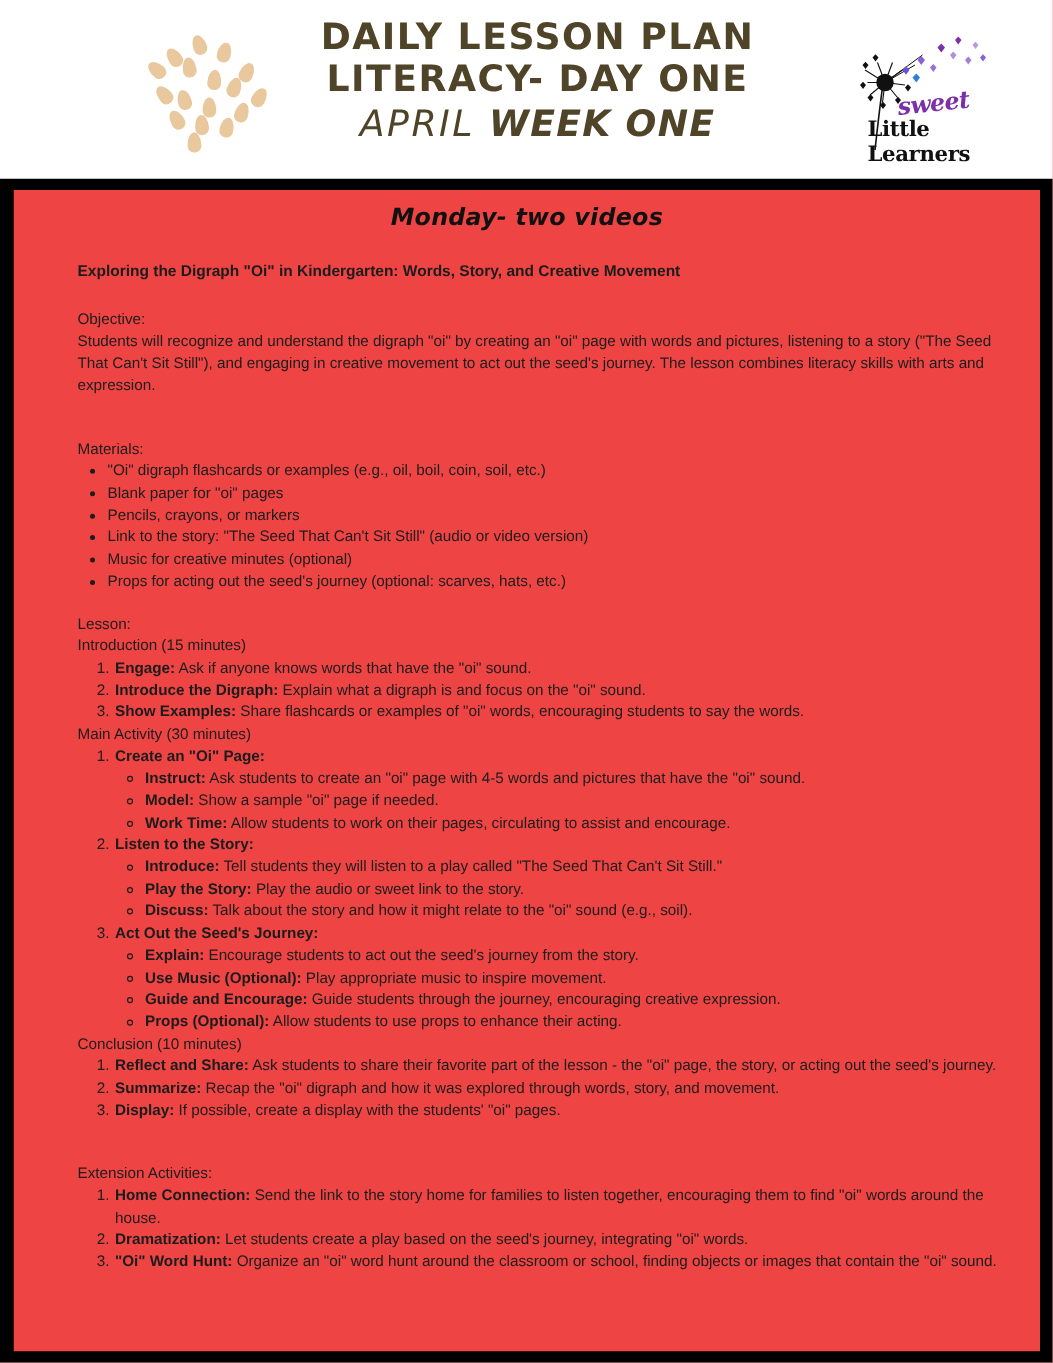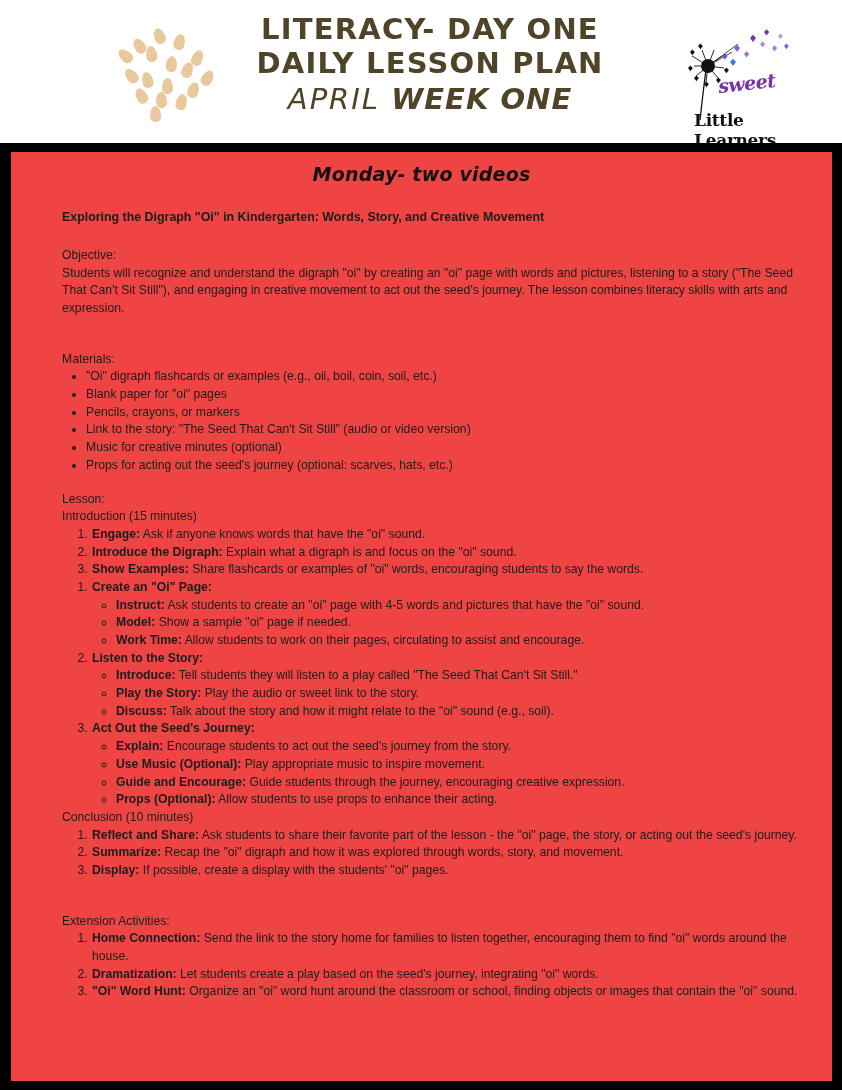--- a/index.html
+++ b/index.html
@@ -76,21 +76,21 @@
     font-style: italic;
     font-weight: bold;
     font-size: 19px;
     color: #7b2fa8;
     transform: rotate(-6deg);
     letter-spacing: -0.5px;
   }
   .logo-little {
     position: absolute;
     left: 22px;
-    top: 88px;
+    top: 72px;
     font-family: "DejaVu Serif", serif;
     font-weight: bold;
     font-size: 17px;
     color: #111111;
     letter-spacing: -0.3px;
   }
 
   
   .frame {
     position: relative;
@@ -179,22 +179,22 @@
       <div class="petal" style="left: 90px; top: 44px; width: 11px; height: 16px; transform: rotate(30deg);"></div>
       <div class="petal" style="left: 50px; top: 52px; width: 11px; height: 16px; transform: rotate(0deg);"></div>
       <div class="petal" style="left: 76px; top: 56px; width: 11px; height: 16px; transform: rotate(18deg);"></div>
       <div class="petal" style="left: 24px; top: 62px; width: 11px; height: 16px; transform: rotate(-30deg);"></div>
       <div class="petal" style="left: 44px; top: 66px; width: 11px; height: 16px; transform: rotate(-5deg);"></div>
       <div class="petal" style="left: 64px; top: 68px; width: 11px; height: 16px; transform: rotate(12deg);"></div>
       <div class="petal" style="left: 38px; top: 80px; width: 11px; height: 16px; transform: rotate(-2deg);"></div>
     </div>
 
   <div class="header-titles">
+    <div class="title-line title-1">DAILY LESSON PLAN</div>
     <div class="title-line title-2">LITERACY- DAY ONE</div>
-    <div class="title-line title-1">DAILY LESSON PLAN</div>
     <div class="title-line title-3">
       <span class="light">APRIL</span>
       <span class="heavy">WEEK ONE</span>
     </div>
   </div>
 
   <div class="logo">
     <svg width="125" height="105" viewBox="0 0 125 105">
       <g stroke="#111" stroke-width="1.3" fill="none">
         <path d="M28 98 C30 80 32 62 34 48"></path>
@@ -266,20 +266,21 @@
         </ul>
 
       <div class="sec-label">Lesson:</div>
       <div id="lesson-sections">
           <div class="plain-line">Introduction (15 minutes)</div>
           <ol class="num">
             <li><span class="b">Engage:</span><span> Ask if anyone knows words that have the "oi" sound.</span></li>
             <li><span class="b">Introduce the Digraph:</span><span> Explain what a digraph is and focus on the "oi" sound.</span></li>
             <li><span class="b">Show Examples:</span><span> Share flashcards or examples of "oi" words, encouraging students to say the words.</span></li>
           </ol>
+          <div class="plain-line">Main Activity (30 minutes)</div>
           <ol class="num">
             <li><span class="b">Create an "Oi" Page:</span><ul class="sub">
                 <li><span class="b">Instruct:</span><span> Ask students to create an "oi" page with 4-5 words and pictures that have the "oi" sound.</span></li>
                 <li><span class="b">Model:</span><span> Show a sample "oi" page if needed.</span></li>
                 <li><span class="b">Work Time:</span><span> Allow students to work on their pages, circulating to assist and encourage.</span></li>
               </ul></li>
             <li><span class="b">Listen to the Story:</span><ul class="sub">
                 <li><span class="b">Introduce:</span><span> Tell students they will listen to a play called "The Seed That Can't Sit Still."</span></li>
                 <li><span class="b">Play the Story:</span><span> Play the audio or sweet link to the story.</span></li>
                 <li><span class="b">Discuss:</span><span> Talk about the story and how it might relate to the "oi" sound (e.g., soil).</span></li>

